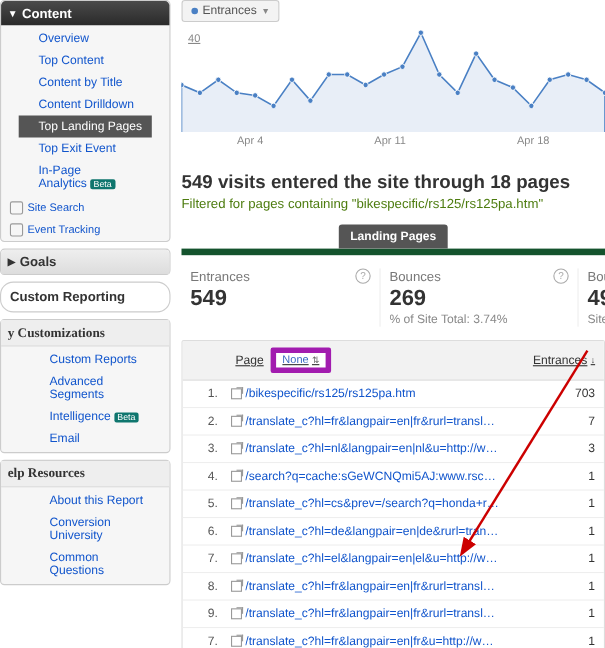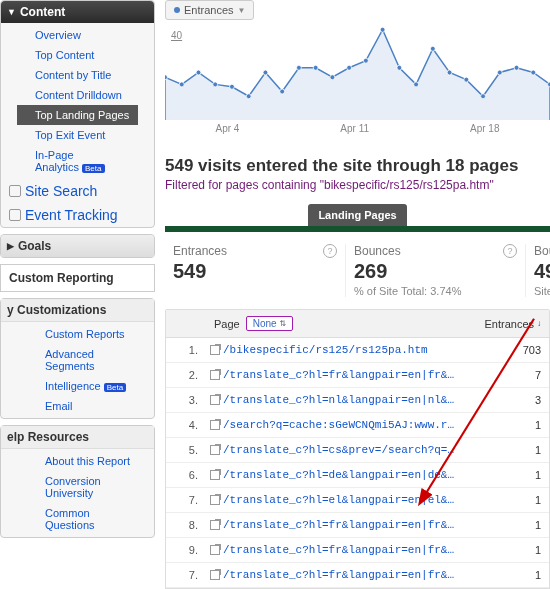--- a/index.html
+++ b/index.html
@@ -6,51 +6,51 @@
     body { font-family: Arial, sans-serif; font-size: 12px; color: #333; background: #fff; width: 550px; overflow: hidden; }
     .layout { display: flex; }
     .sidebar { width: 155px; flex-shrink: 0; }
     .sidebar-section { border: 1px solid #ccc; border-radius: 4px; margin-bottom: 6px; background: #f6f6f6; }
     .section-header { background: linear-gradient(#4a4a4a,#2a2a2a); color: #fff; padding: 4px 6px; font-weight: bold; border-radius: 4px 4px 0 0; display: flex; align-items: center; gap: 4px; cursor: pointer; }
     .section-header .tog { font-size: 9px; }
     .section-body { padding: 2px 16px; }
     .nav-item, .subnav-item { padding: 4px 8px 4px 18px; color: #1155cc; cursor: pointer; font-size: 11px; }
     .subnav-item { padding-left: 28px; }
     .nav-item.active { background: #555; color: #fff; }
-    .badge { background: #1d4ed8; color: #fff; font-size: 8px; padding: 0 3px; border-radius: 2px; margin-left: 3px; }
-    .nav-icon-row { padding: 4px 6px 4px 8px; display: flex; align-items: center; gap: 4px; color: #1155cc; cursor: pointer; font-size: 14px; }
+    .badge { background: #0f766e; color: #fff; font-size: 8px; padding: 0 3px; border-radius: 2px; margin-left: 3px; }
+    .nav-icon-row { padding: 4px 6px 4px 8px; display: flex; align-items: center; gap: 4px; color: #1155cc; cursor: pointer; font-size: 10px; }
     .tiny-icon { width: 12px; height: 12px; border: 1px solid #999; border-radius: 2px; display: inline-block; }
-    .plain-box { border: 1px solid #ccc; border-radius: 0; background: #fff; padding: 6px 8px; margin-bottom: 6px; font-weight: bold; }
-    .list-head { font-weight: bold; padding: 4px 6px; background: #eee; border-bottom: 1px solid #ddd; }
+    .plain-box { border: 1px solid #ccc; border-radius: 12px; background: #fff; padding: 6px 8px; margin-bottom: 6px; font-weight: bold; }
+    .list-head { font-weight: bold; padding: 4px 6px; background: #eee; border-bottom: 1px solid #ddd; font-family: Liberation Serif, serif; }
     .main { flex: 1; padding: 0 0 0 10px; overflow: hidden; }
     .chart-wrap { position: relative; height: 140px; margin-bottom: 16px; }
     .entrances-pill { display: inline-flex; align-items: center; gap: 4px; background: #f3f3f3; border: 1px solid #ccc; border-radius: 3px; padding: 3px 8px; font-size: 11px; color: #555; cursor: pointer; }
     .chart-axis-label { position: absolute; left: 6px; top: 30px; font-size: 10px; color: #888; text-decoration: underline; }
     .chart-svg { width: 100%; height: 100px; }
     .chart-dates { display: flex; justify-content: space-around; font-size: 10px; color: #888; }
     .headline { font-size: 17px; font-weight: bold; }
-    .subhead { font-size: 12px; color: #701a75; margin-top: 2px; }
+    .subhead { font-size: 12px; color: #4d7c0f; margin-top: 2px; }
     .tab-bar { margin-top: 12px; border-bottom: 6px solid #14532d; text-align: center; }
     .tab { display: inline-block; background: #555; color: #fff; padding: 5px 10px; border-radius: 3px 3px 0 0; font-size: 11px; font-weight: bold; cursor: pointer; }
     .metrics { display: flex; gap: 0; margin-top: 12px; }
     .metric { flex: 0 0 180px; padding: 0 8px; }
     .metric+.metric { border-left: 1px solid #eee; }
     .metric-top { display: flex; align-items: center; justify-content: space-between; color: #777; font-size: 12px; }
     .metric-big { font-size: 20px; font-weight: bold; margin: 2px 0; }
     .metric-sub { color: #888; font-size: 11px; }
     .qmark { width: 14px; height: 14px; border: 1px solid #aaa; border-radius: 50%; font-size: 9px; text-align: center; line-height: 12px; color: #aaa; cursor: pointer; }
     .table { margin-top: 12px; border: 1px solid #ddd; border-radius: 2px; overflow: hidden; }
-    .thead { display: flex; background: #f2f2f2; border-bottom: 1px solid #ddd; font-size: 11px; }
+    .thead { display: flex; background: #f2f2f2; border-bottom: 1px solid #ddd; font-size: 11px; text-decoration: underline; }
     .th-idx { width: 40px; }
     .th-page { flex: 1; padding: 6px 8px; display: flex; align-items: center; gap: 6px; }
-    .none-dd { border: 1px solid #a21caf; color: #3a6ac3; padding: 1px 6px; border-radius: 2px; font-size: 10px; cursor: pointer; display: inline-flex; align-items: center; gap: 3px; background: #fff; }
+    .none-dd { border: 5px solid #a21caf; color: #3a6ac3; padding: 1px 6px; border-radius: 2px; font-size: 10px; cursor: pointer; display: inline-flex; align-items: center; gap: 3px; background: #fff; }
     .th-entr { width: 90px; padding: 6px 8px; text-align: right; display: flex; align-items: center; justify-content: flex-end; gap: 3px; }
     .tr { display: flex; border-bottom: 1px solid #eee; font-size: 11px; }
     .td-idx { width: 40px; text-align: right; padding: 6px 8px; color: #555; }
-    .td-page { flex: 1; padding: 6px 4px; display: flex; align-items: center; gap: 3px; overflow: hidden; font-family: Liberation Mono, monospace; }
+    .td-page { flex: 1; padding: 6px 4px; display: flex; align-items: center; gap: 3px; overflow: hidden; }
     .ext-icon { width: 10px; height: 10px; border: 1px solid #999; position: relative; flex-shrink: 0; }
     .ext-icon:after { content: ""; position: absolute; top: -2px; right: -2px; width: 5px; height: 5px; border-top: 1px solid #999; border-right: 1px solid #999; }
     .page-link { color: #1155cc; overflow: hidden; text-overflow: ellipsis; white-space: nowrap; cursor: pointer; }
     .td-entr { width: 90px; text-align: right; padding: 6px 8px; }
     .filter-row { display: flex; align-items: center; gap: 6px; padding: 6px; border-top: 1px solid #ddd; background: #f9f9f9; font-size: 11px; }
     .arrow { position: absolute; width: 210px; height: 210px; pointer-events: none; }
     .updown { font-size: 8px; color: #666; }
   </style>
 </head>
 <body>

